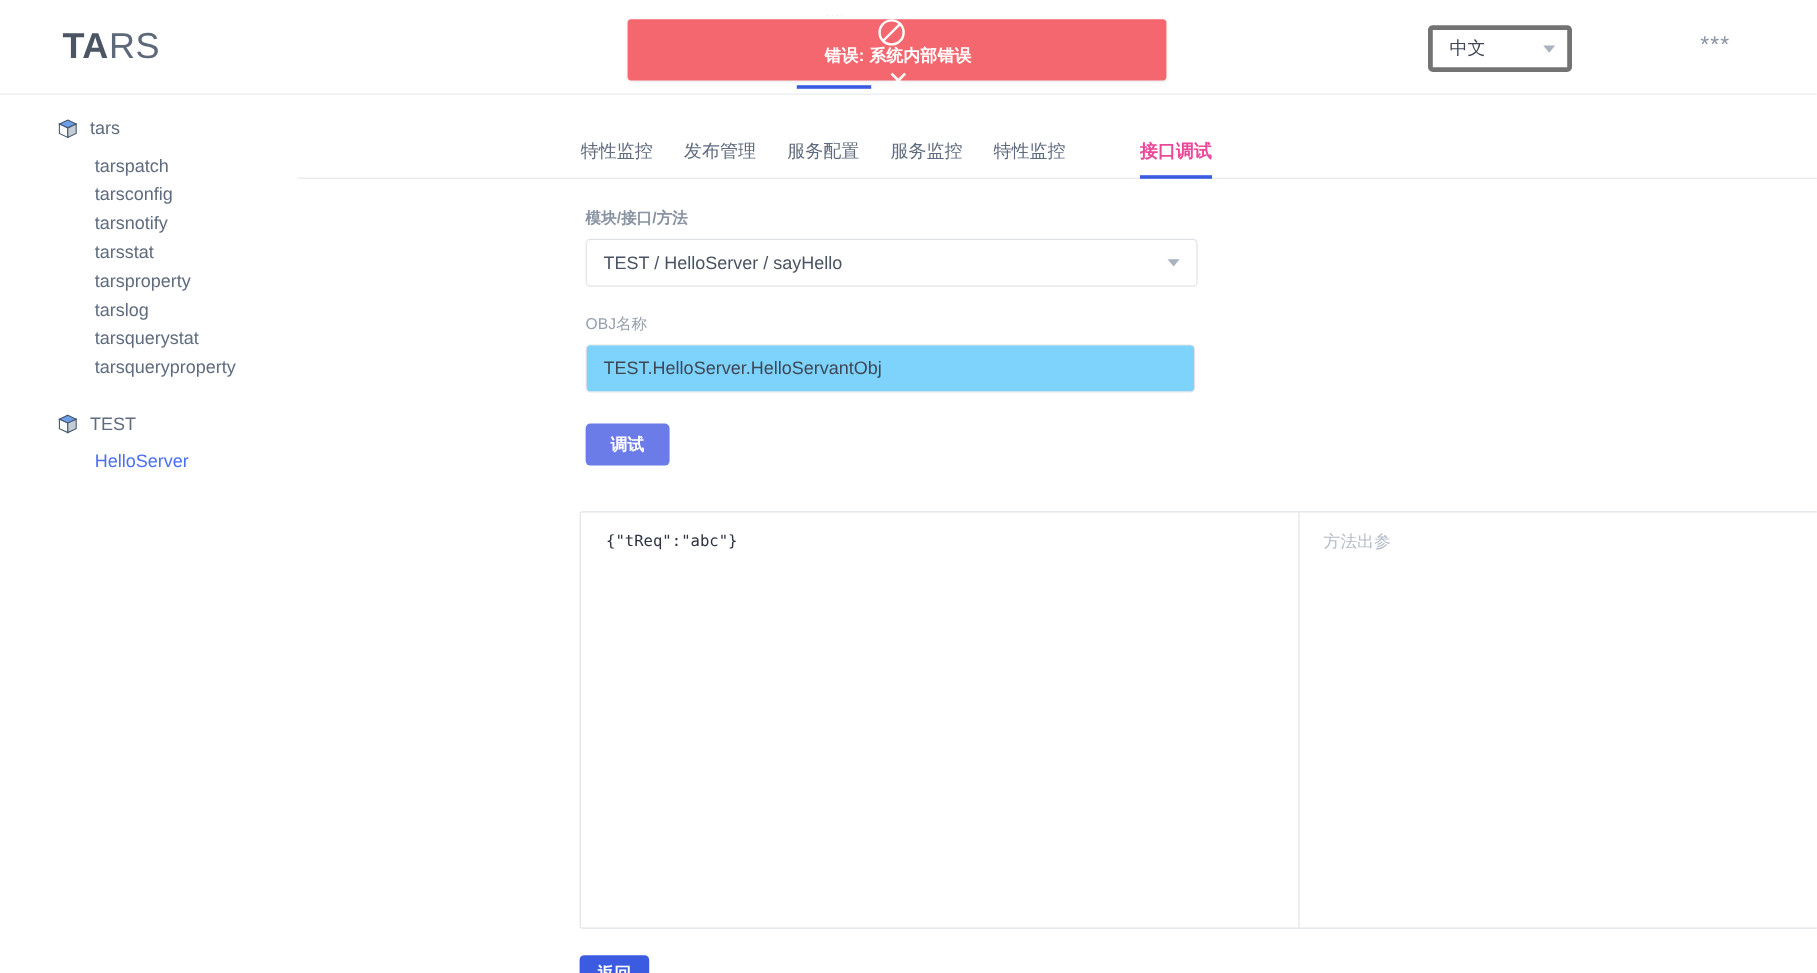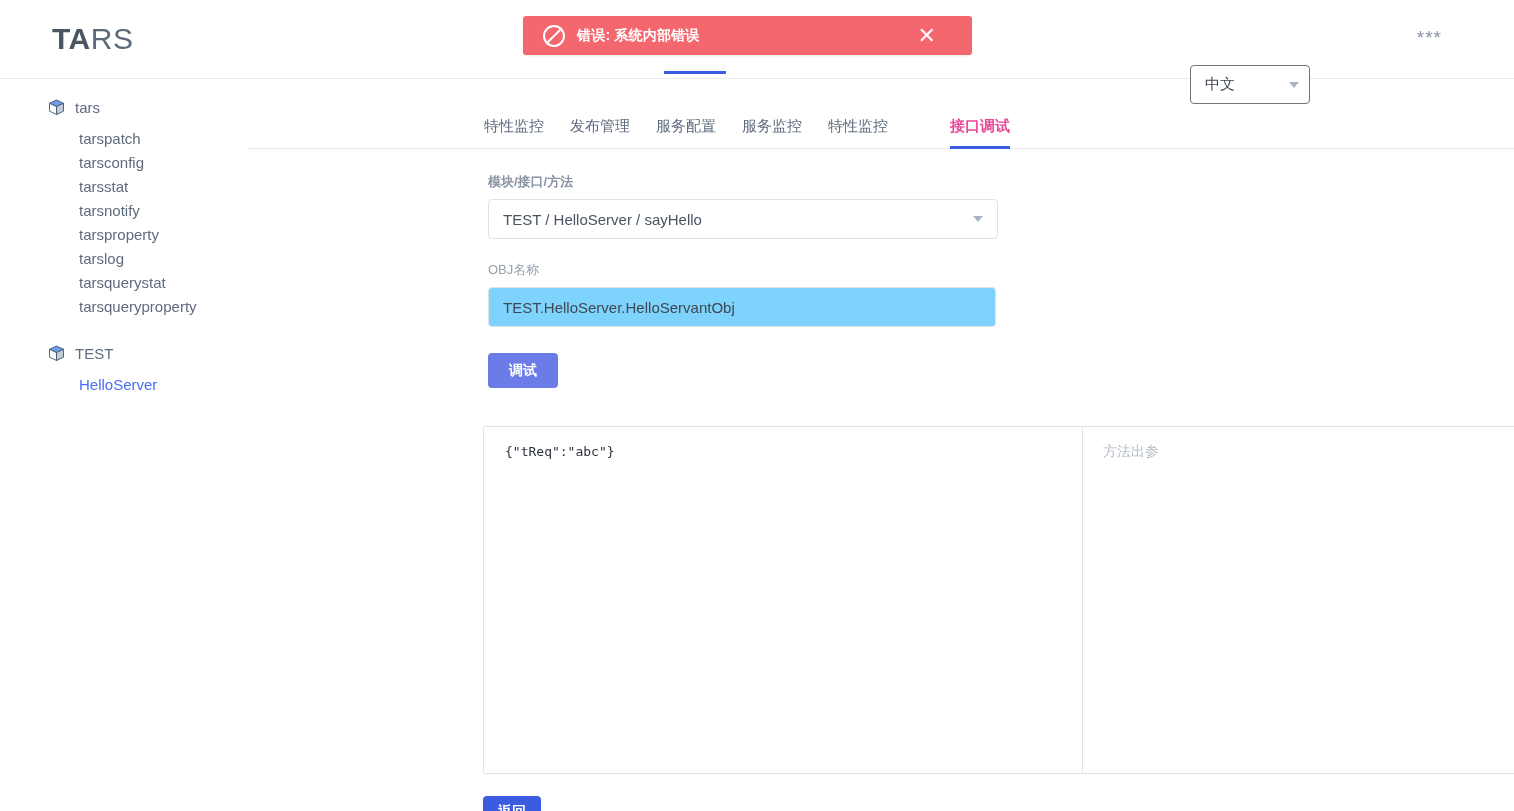--- a/index.html
+++ b/index.html
@@ -55,28 +55,27 @@
     overflow: hidden;
   }
 
   
   .lang-select {
     position: absolute;
     right: 204px;
     top: 21px;
     width: 120px;
     height: 39px;
-    border: 1px solid #737373;
+    border: 4px solid #737373;
     border-radius: 4px;
     background: #fff;
     display: flex;
     align-items: center;
     padding: 0 10px 0 14px;
     cursor: pointer;
-    margin-top: 44px;
   }
   .lang-select .lang-label {
     font-size: 15px;
     color: #3f4754;
     flex: 1;
   }
   .caret-down {
     width: 0; height: 0;
     border-left: 5px solid transparent;
     border-right: 5px solid transparent;
@@ -94,28 +93,29 @@
     cursor: pointer;
     line-height: 20px;
   }
 
   
   .toast {
     position: absolute;
     left: 523px;
     top: 16px;
     width: 449px;
-    height: 39px;
+    height: 51px;
     background: #f4676f;
     border-radius: 3px;
     display: flex;
     align-items: center;
-    padding: 0 32px 0 20px;
+    padding: 0 18px 0 20px;
     z-index: 50;
     box-shadow: 0 1px 3px rgba(0,0,0,0.08);
+    flex-direction: column;
   }
   .toast-icon {
     width: 22px; height: 22px;
     border: 2px solid #ffffff;
     border-radius: 50%;
     position: relative;
     flex: 0 0 auto;
     margin-right: 12px;
   }
   .toast-icon::after {
@@ -354,22 +354,22 @@
           <svg width="17" height="17" viewBox="0 0 17 17">
             <polygon points="8.5,1 15.5,4.3 8.5,7.6 1.5,4.3" fill="#6b9fe8" stroke="#44566e" stroke-width="0.9"></polygon>
             <polygon points="1.5,4.3 8.5,7.6 8.5,15.5 1.5,12.2" fill="#fdfdfe" stroke="#44566e" stroke-width="0.9"></polygon>
             <polygon points="15.5,4.3 15.5,12.2 8.5,15.5 8.5,7.6" fill="#c3ccd8" stroke="#44566e" stroke-width="0.9"></polygon>
           </svg>
         </span>
         <span class="tree-root-label">tars</span>
       </div>
       <div class="tree-child">tarspatch</div>
       <div class="tree-child">tarsconfig</div>
+      <div class="tree-child">tarsnotify</div>
       <div class="tree-child">tarsstat</div>
-      <div class="tree-child">tarsnotify</div>
       <div class="tree-child">tarsproperty</div>
       <div class="tree-child">tarslog</div>
       <div class="tree-child">tarsquerystat</div>
       <div class="tree-child">tarsqueryproperty</div>
     </div>
 
     <div class="tree-group second">
       <div class="tree-root">
         <span class="cube-icon">
           <svg width="17" height="17" viewBox="0 0 17 17">

